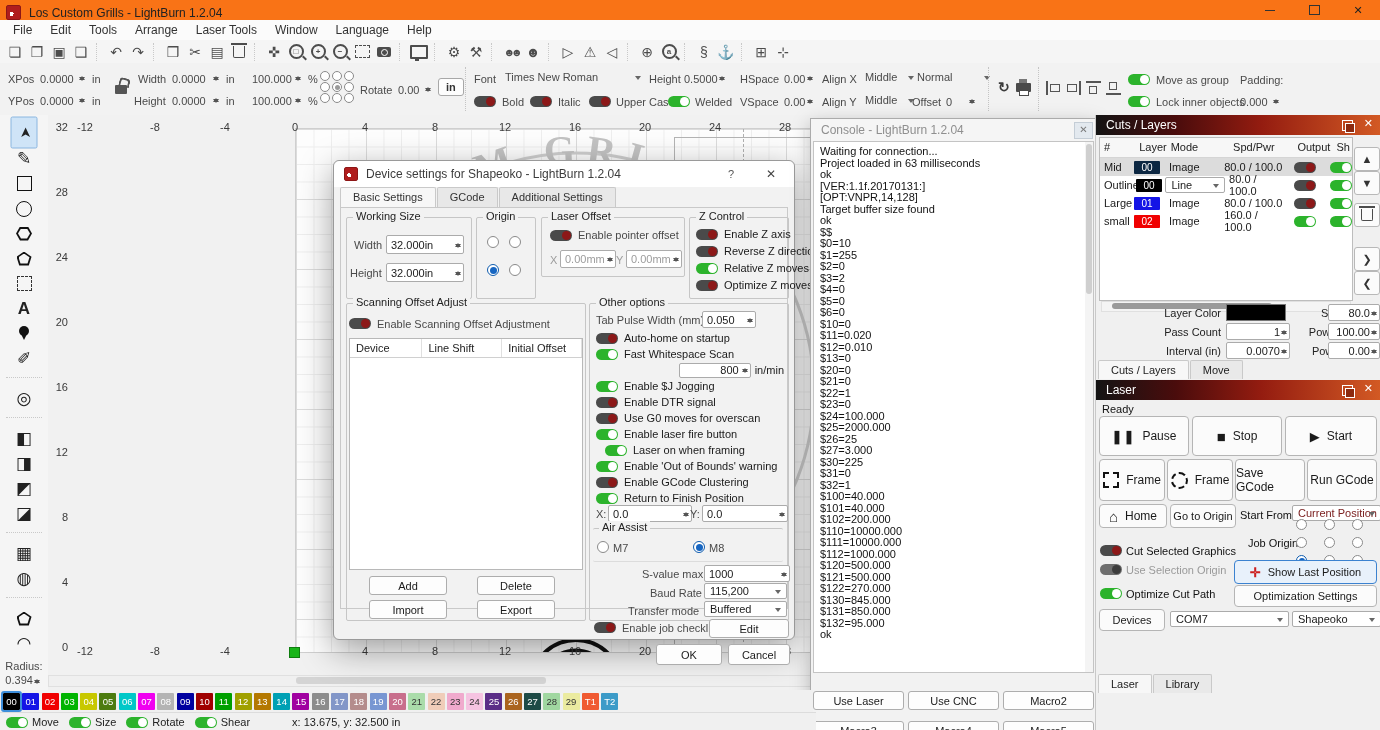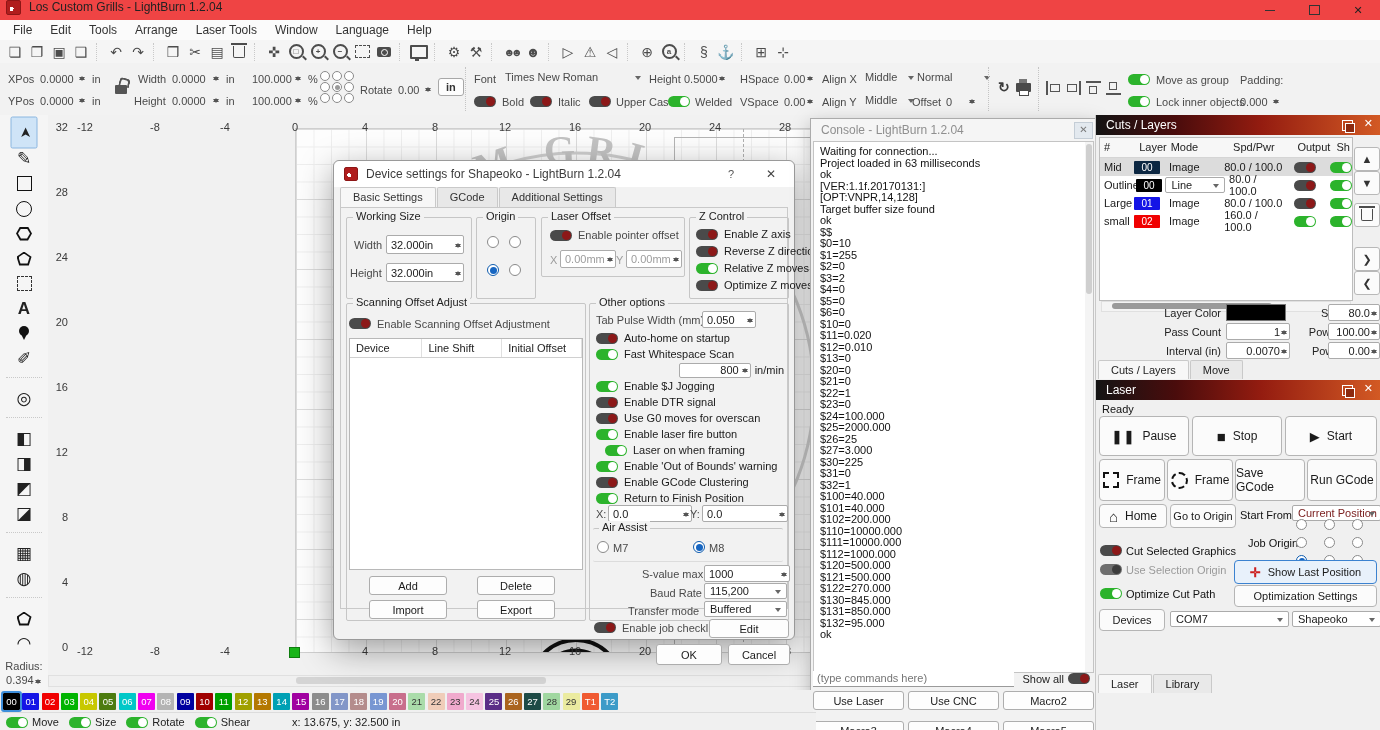--- a/index.html
+++ b/index.html
@@ -1,19 +1,19 @@
 <!DOCTYPE html>
 <html><head>
 <meta charset="utf-8">
 <style>
   html,body{margin:0;padding:0;}
   body{width:1380px;height:730px;font-family:"Liberation Sans",sans-serif;font-size:11px;color:#1a1a1a;background:#f0f0f0;overflow:hidden;}
   .app{position:absolute;top:0;left:0;width:1380px;height:730px;background:#f0f0f0;}
   
-  .titlebar{position:absolute;top:0;left:0;right:0;height:20px;background:#ef4444;display:flex;align-items:flex-start;}
+  .titlebar{position:absolute;top:0;left:0;right:0;height:20px;background:#f97316;display:flex;align-items:flex-end;}
   .appicon{width:13px;height:13px;margin:0 8px 0 6px;border-radius:2px;background:radial-gradient(circle at 35% 60%, #fff 0 2px, #b01d1d 2px);border:1px solid #8d1616;}
   .apptitle{font-size:12px;color:#222;}
   .winbtns{position:absolute;right:0;top:0;height:20px;display:flex;}
   .winbtn{width:44px;height:20px;display:flex;align-items:center;justify-content:center;color:#222;}
   .ic-min{width:10px;height:1px;background:#333;}
   .ic-max{width:9px;height:8px;border:1px solid #333;}
   .ic-close{font-size:11px;line-height:10px;}
   .menubar{position:absolute;top:20px;left:0;right:0;height:20px;background:#fbfbfb;display:flex;align-items:center;padding-left:4px;}
   .mitem{padding:2px 9px;color:#333;font-size:12px;}
   
@@ -75,21 +75,21 @@
   .psep{height:8px;width:36px;border-top:1px dotted #c9c9c9;margin-top:6px;flex:none;}
   .shp-square{width:13px;height:13px;border:1.5px solid #111;}
   .shp-circle{width:14px;height:14px;border:1.5px solid #111;border-radius:50%;}
   .shp-hex{width:16px;height:14px;background:#111;clip-path:polygon(25% 0,75% 0,100% 50%,75% 100%,25% 100%,0 50%);position:relative;}
   .shp-hex::after{content:"";position:absolute;inset:2px;background:#f5f5f5;clip-path:polygon(25% 0,75% 0,100% 50%,75% 100%,25% 100%,0 50%);}
   .shp-pent{width:15px;height:14px;background:#111;clip-path:polygon(50% 0,100% 38%,82% 100%,18% 100%,0 38%);position:relative;}
   .shp-pent::after{content:"";position:absolute;inset:2px;background:#f5f5f5;clip-path:polygon(50% 0,100% 38%,82% 100%,18% 100%,0 38%);}
   .shp-brackets{width:13px;height:13px;border:1px dashed #333;}
   .shp-pin{width:10px;height:10px;background:#111;border-radius:50%;position:relative;margin-bottom:5px;}
   .shp-pin::after{content:"";position:absolute;left:2px;top:8px;border:3px solid transparent;border-top:6px solid #111;}
-  .radiusblk{margin-top:4px;text-align:right;color:#4a4a4a;flex:none;}
+  .radiusblk{margin-top:4px;text-align:left;color:#4a4a4a;flex:none;}
   
   .canvas{position:absolute;left:48px;top:115px;width:1047px;height:575px;background:#f1f1f1;overflow:hidden;}
   .workspace{position:absolute;left:247px;top:13px;width:560px;height:523px;background-color:#fdfdfd;
     background-image:linear-gradient(#dcdcdc 1px,transparent 1px),linear-gradient(90deg,#dcdcdc 1px,transparent 1px),linear-gradient(#eeeeee 1px,transparent 1px),linear-gradient(90deg,#eeeeee 1px,transparent 1px);
     background-size:70px 70px,70px 70px,17.5px 17.5px,17.5px 17.5px;border:1px solid #cfcfcf;overflow:hidden;}
   .rlabel{position:absolute;color:#3a3a3a;font-size:11px;transform:translateX(-50%);}
   .rlabelv{position:absolute;color:#3a3a3a;font-size:11px;width:20px;text-align:right;}
   .dashline{position:absolute;border-left:1px dashed #b0b0b0;width:0;}
   .selrect{position:absolute;border:1px solid #b4b4b4;}
   .posmarker{position:absolute;width:9px;height:9px;background:#18b418;border:1px solid #0e7d0e;}
@@ -684,25 +684,20 @@
           <div class="cline">$122=270.000</div>
           <div class="cline">$130=845.000</div>
           <div class="cline">$131=850.000</div>
           <div class="cline">$132=95.000</div>
           <div class="cline">ok</div>
         </div>
       <div class="con-scroll">
           <div class="con-thumb"></div>
         </div>
     </div>
-    <div class="con-inputrow">
-      <input class="con-input" placeholder="(type commands here)" style="">
-      <span class="con-showall">Show all</span>
-      <span class="tg" style="margin-right:4px"></span>
-    </div>
     <div class="con-btnrow" style="top:572px" id="con-btns-1">
         <div class="cbtn">Use Laser</div>
         <div class="cbtn">Use CNC</div>
         <div class="cbtn">Macro2</div>
       </div>
     <div class="con-btnrow" style="top:602px" id="con-btns-2">
         <div class="cbtn">Macro3</div>
         <div class="cbtn">Macro4</div>
         <div class="cbtn">Macro5</div>
       </div>

